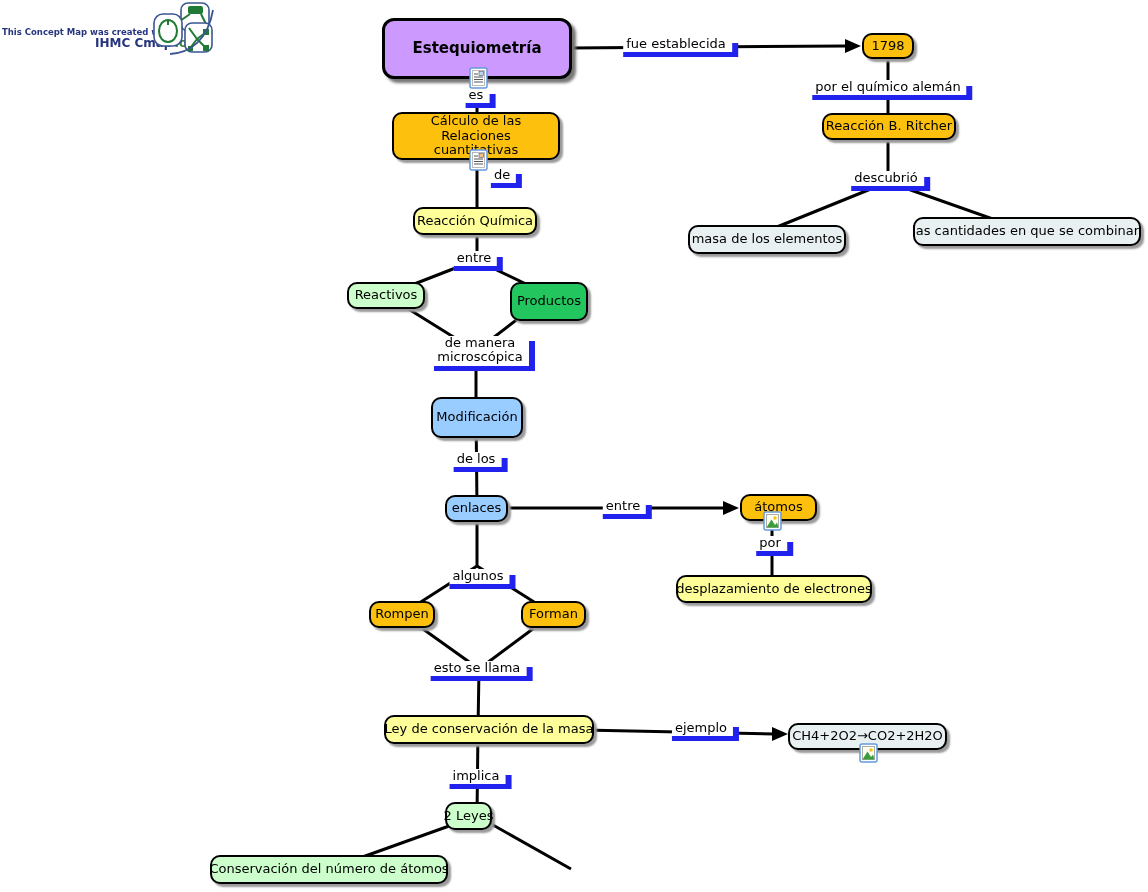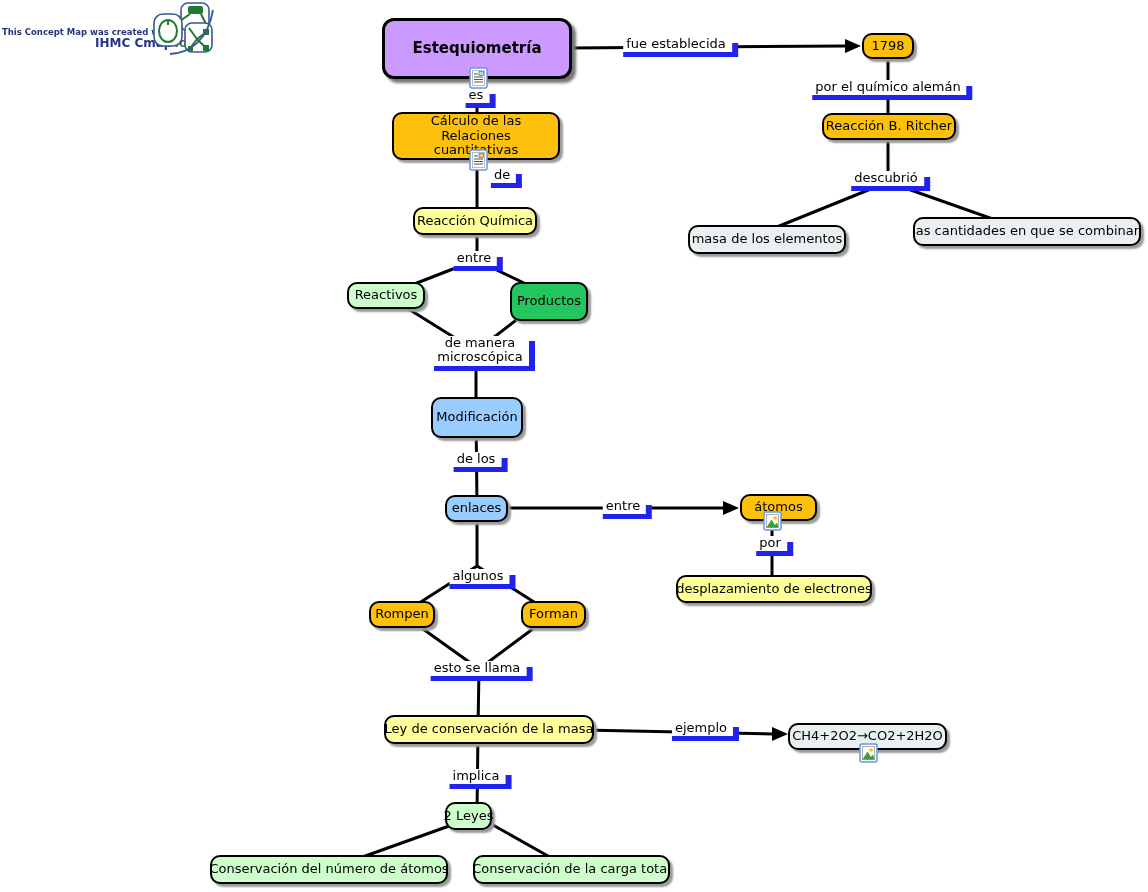--- a/index.html
+++ b/index.html
@@ -169,23 +169,20 @@
     </div>
 
   <div class="node" style="left: 445px; top: 802px; width: 47px; height: 28px; background: rgb(204, 255, 204);">
       <span>2 Leyes</span>
     </div>
 
   <div class="node" style="left: 210px; top: 855px; width: 238px; height: 29px; background: rgb(204, 255, 204);">
       <span>Conservación del número de átomos</span>
     </div>
 
-  <div class="node" style="left: 473px; top: 855px; width: 197px; height: 29px; background: rgb(204, 255, 204);">
-      <span>Conservación de la carga total</span>
-    </div>
 
   <div class="llabel" style="left:678px;top:37px;">fue establecida</div>
   <div class="llabel" style="left:890px;top:80px;">por el químico alemán</div>
   <div class="llabel" style="left:888px;top:171px;">descubrió</div>
   <div class="llabel" style="left:478px;top:88px;">es</div>
   <div class="llabel" style="left:476px;top:168px;margin-left:28px;">de</div>
   <div class="llabel" style="left:476px;top:251px;">entre</div>
   <div class="llabel wrap tall" style="left:476px;top:336px;">de manera microscópica</div>
   <div class="llabel" style="left:478px;top:452px;">de los</div>
   <div class="llabel" style="left:625px;top:499px;">entre</div>

